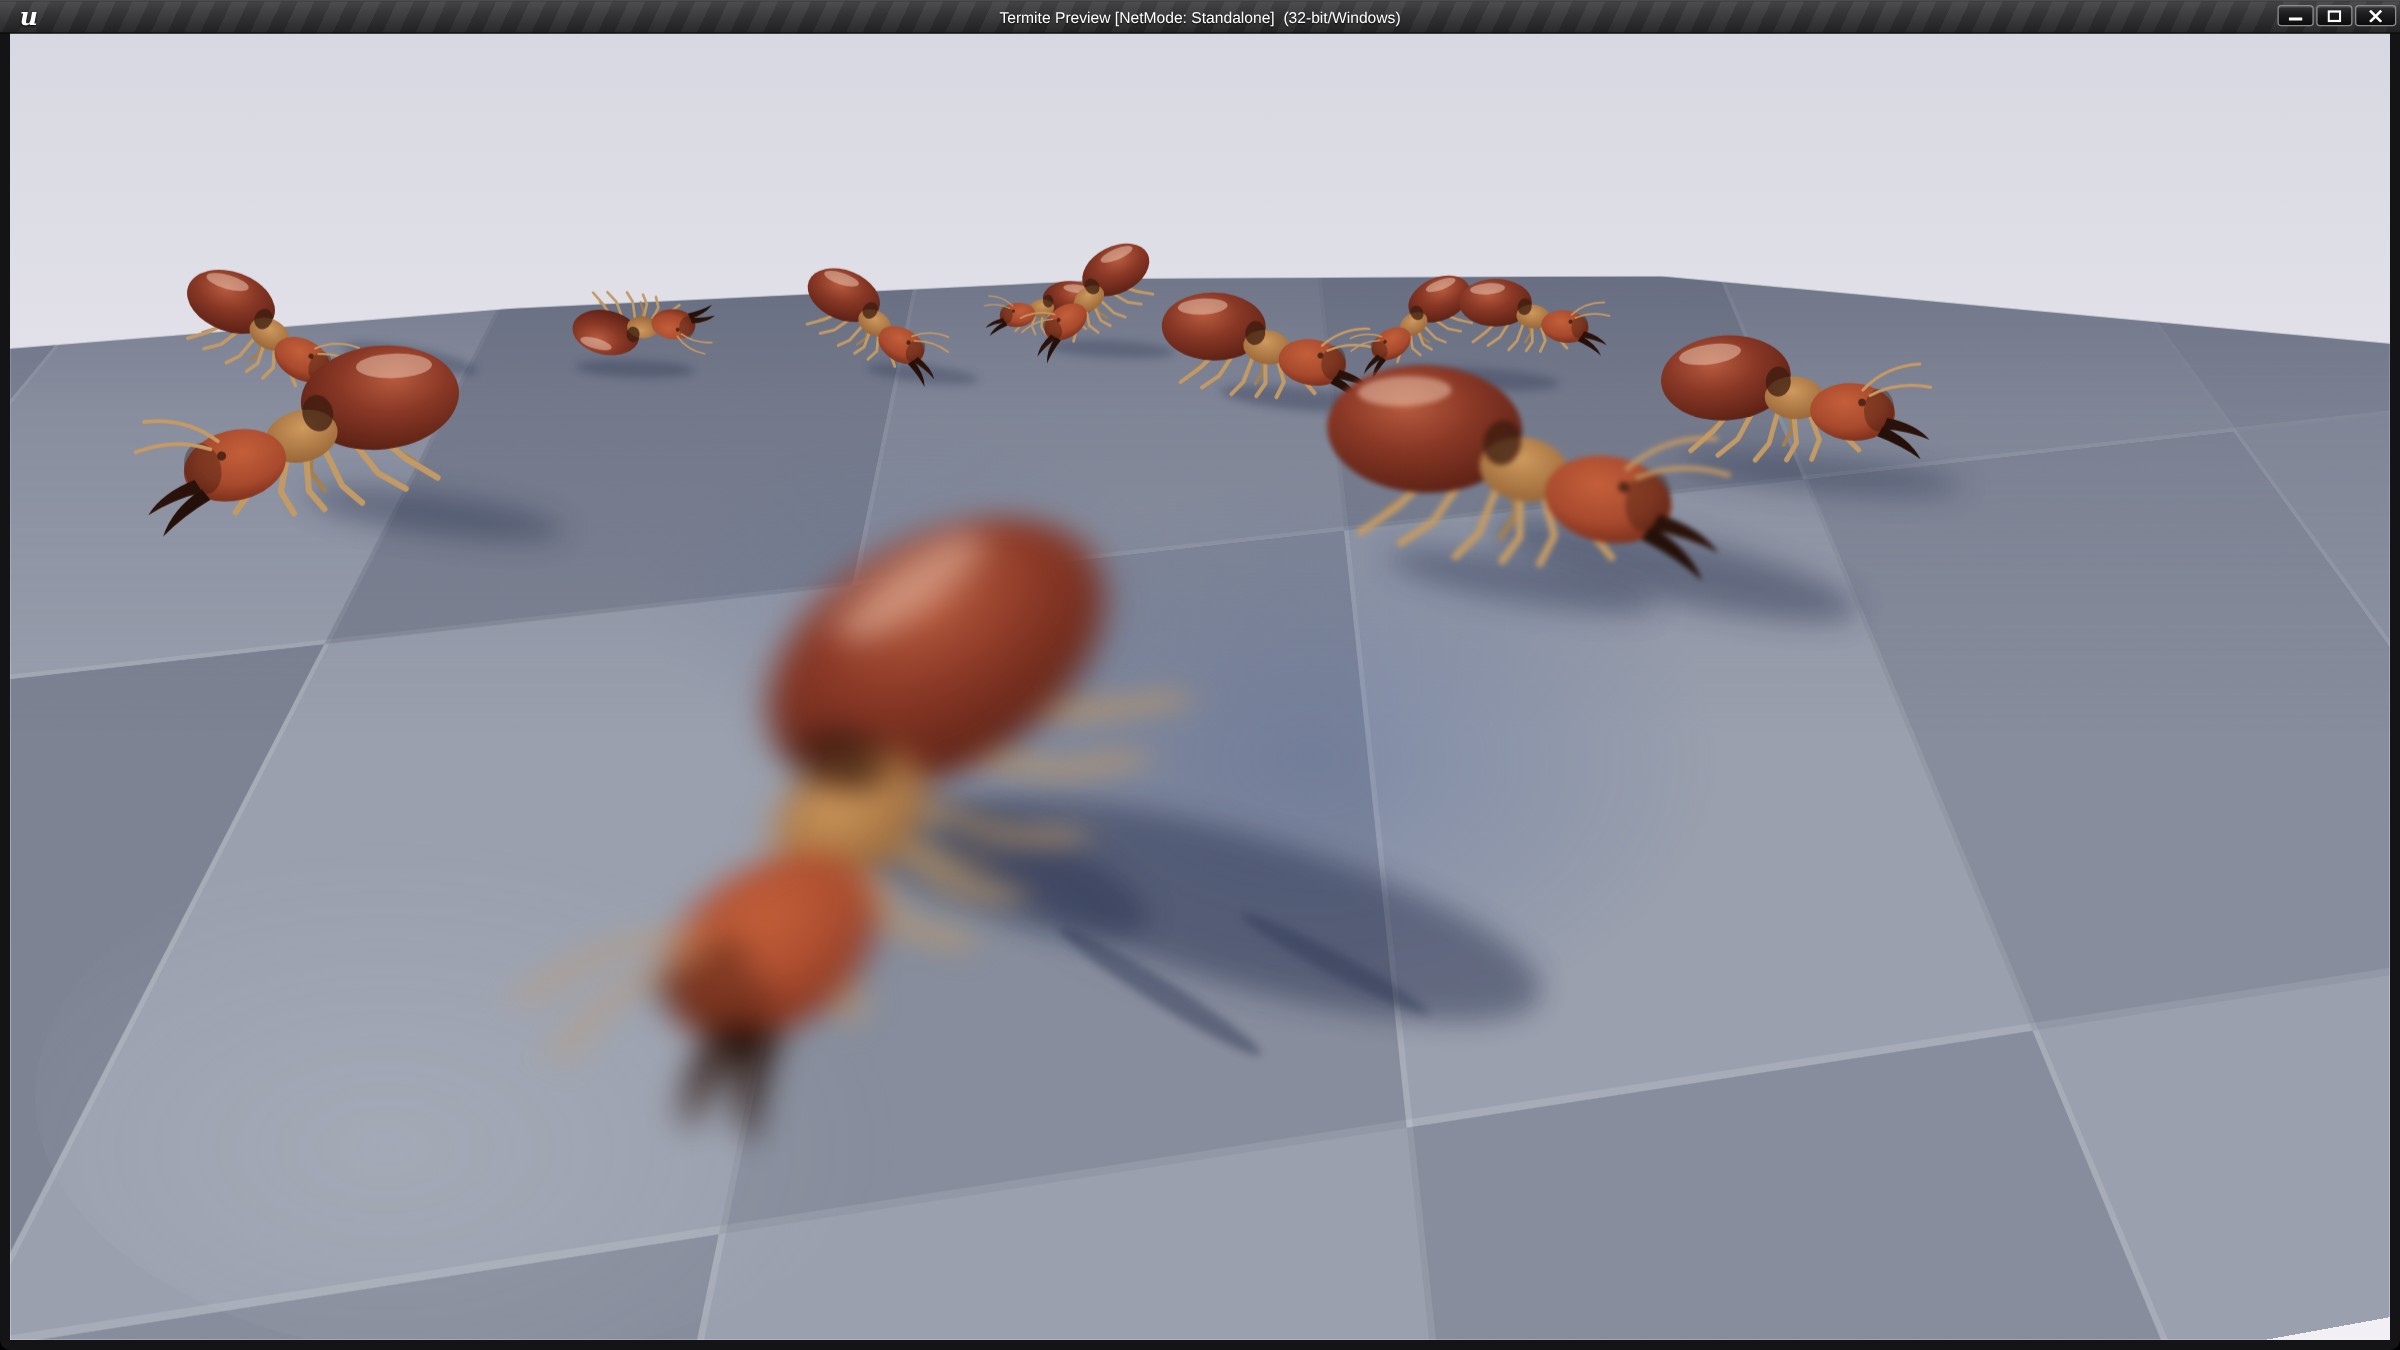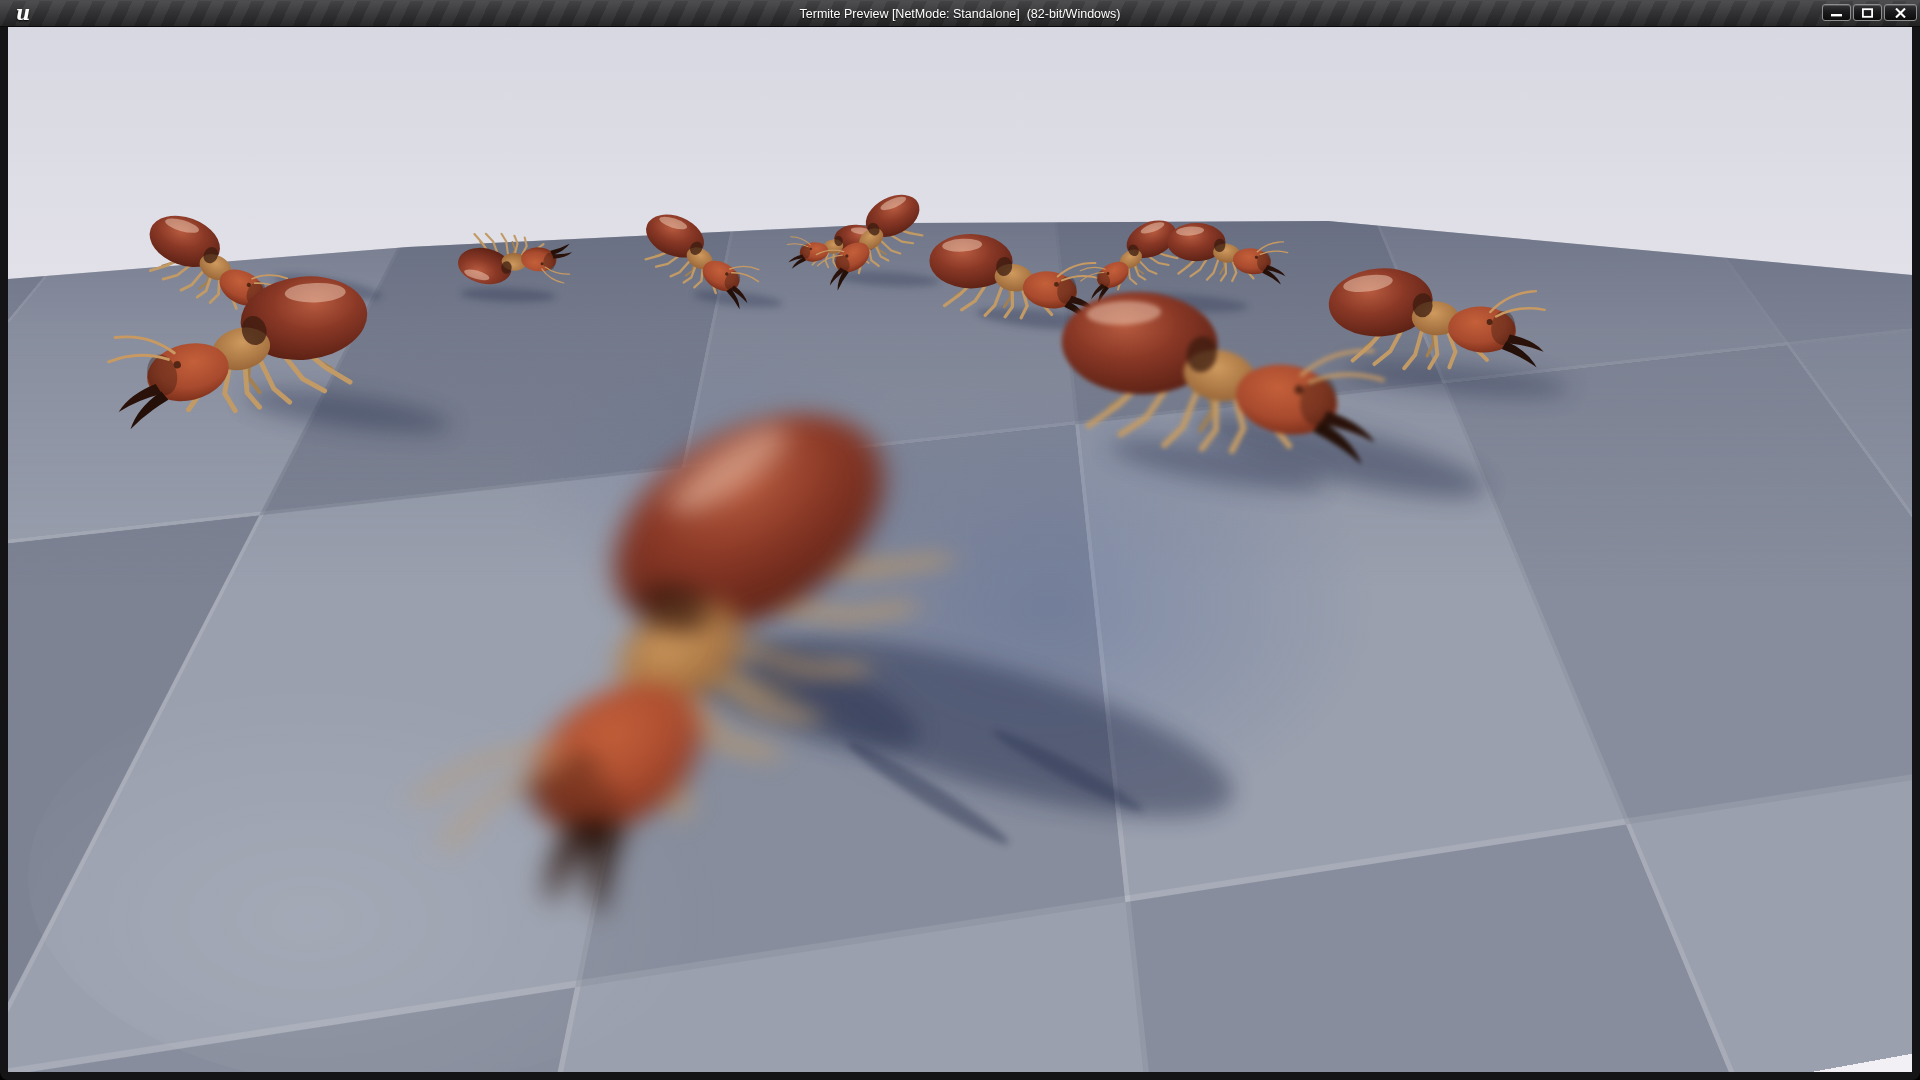--- a/index.html
+++ b/index.html
@@ -51,21 +51,21 @@
   .blur-s{filter:blur(1.4px);}
   .blur-l{filter:blur(4.5px);}
 </style>
 </head>
 <body>
 
 <div class="window">
 
   <div class="titlebar">
     <div class="logo">u</div>
-    <div class="title">Termite Preview [NetMode: Standalone]  (82-bit/Windows)</div>
+    <div class="title">Termite Preview [NetMode: Standalone]  (32-bit/Windows)</div>
     <div class="controls">
       <button class="wbtn" aria-label="Minimize">
         <svg width="11" height="9" viewBox="0 0 11 9">
           <rect x="0" y="6" width="11" height="2.4" fill="#ffffff"></rect>
         </svg>
       </button>
       <button class="wbtn" aria-label="Maximize">
         <svg width="11" height="10" viewBox="0 0 11 10">
           <rect x="0.9" y="1.2" width="9.2" height="7.6" fill="none" stroke="#ffffff" stroke-width="1.8"></rect>
         </svg>

